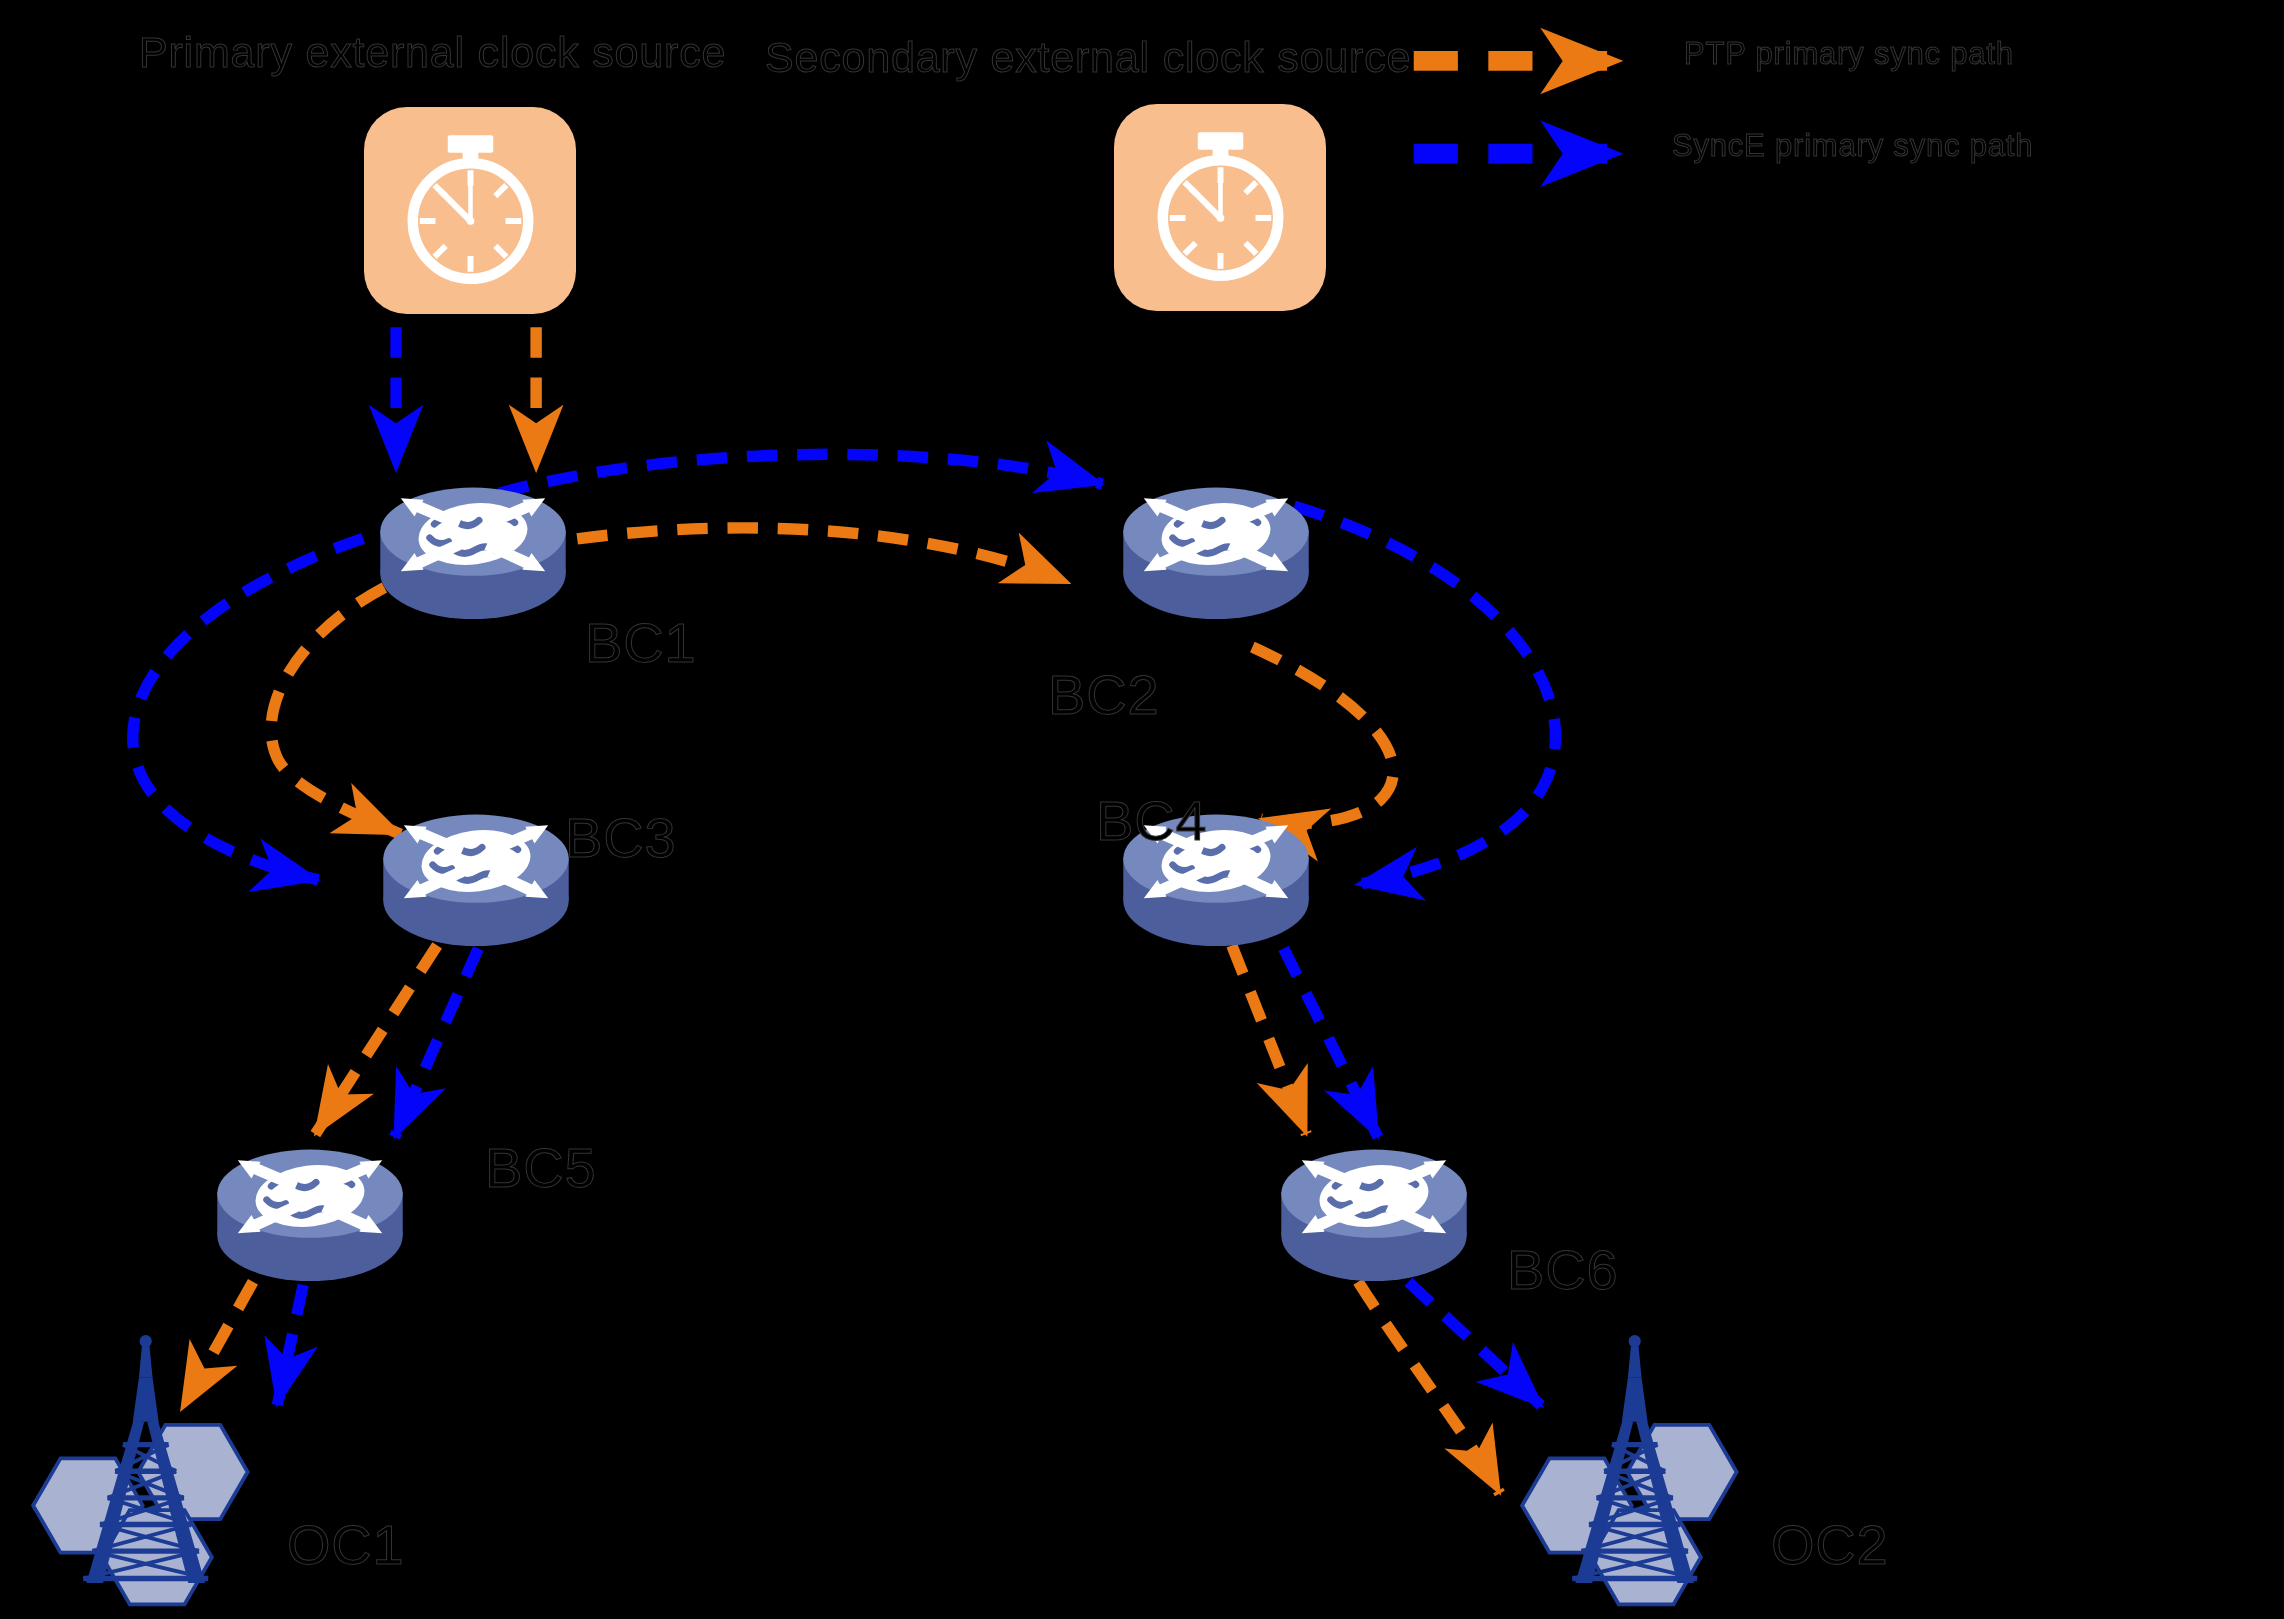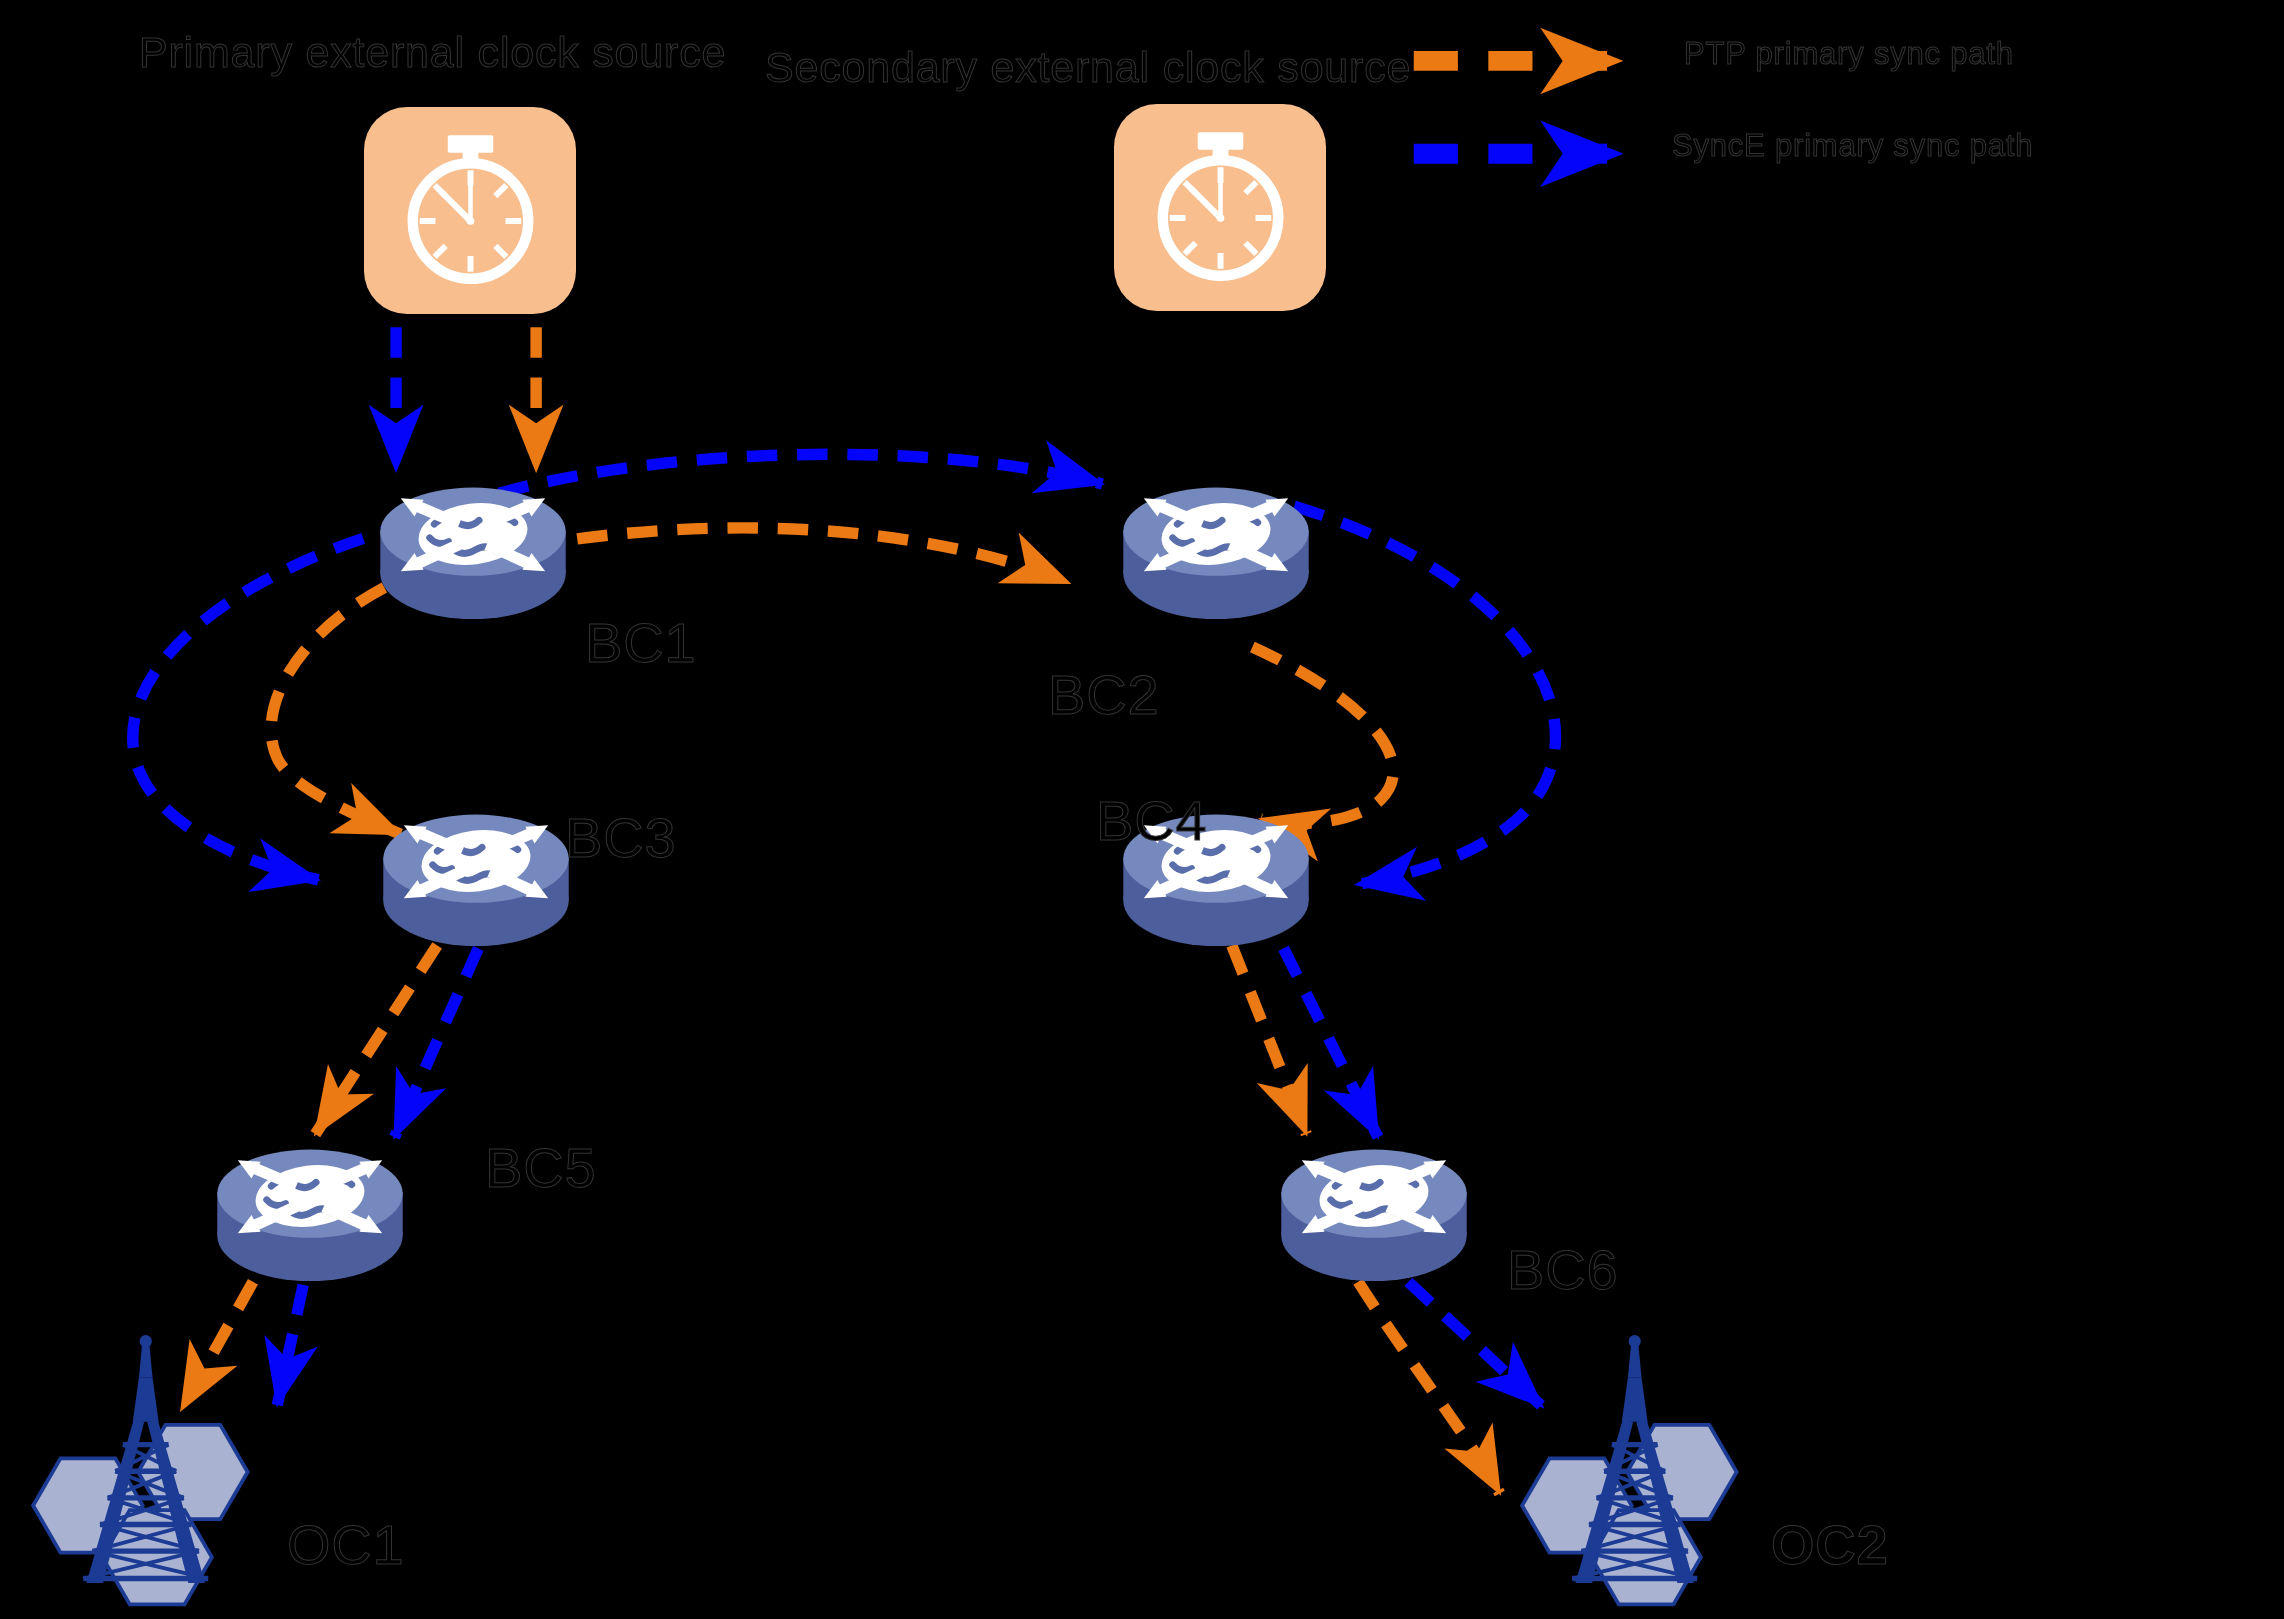--- a/index.html
+++ b/index.html
@@ -185,26 +185,26 @@
   </svg>
 
 <svg class="tower" style="left:30px;top:1329px;" viewBox="0 0 310 372">
     <use href="#sym-tower"></use>
   </svg>
 <svg class="tower" style="left:1519px;top:1329px;" viewBox="0 0 310 372">
     <use href="#sym-tower"></use>
   </svg>
 
 <div class="lbl title" style="left:139px;top:29px;">Primary external clock source</div>
-<div class="lbl title" style="left:765px;top:44px;">Secondary external clock source</div>
+<div class="lbl title" style="left:765px;top:34px;">Secondary external clock source</div>
 
 <div class="lbl legend-txt" style="left:1684px;top:37px;">PTP primary sync path</div>
 <div class="lbl legend-txt" style="left:1672px;top:129px;">SyncE primary sync path</div>
 
 <div class="lbl" style="left:585px;top:612px;">BC1</div>
 <div class="lbl" style="left:1048px;top:664px;">BC2</div>
 <div class="lbl" style="left:565px;top:807px;">BC3</div>
 <div class="lbl" style="left:1063px;top:790px;margin-left:33px;">BC4</div>
 <div class="lbl" style="left:452px;top:1137px;margin-left:33px;">BC5</div>
 <div class="lbl" style="left:1507px;top:1195px;margin-top:44px;">BC6</div>
 <div class="lbl" style="left:287px;top:1514px;">OC1</div>
-<div class="lbl" style="left:1771px;top:1514px;font-weight:bold;">OC2</div>
+<div class="lbl" style="left:1771px;top:1514px;">OC2</div>
 
 
 </body></html>

